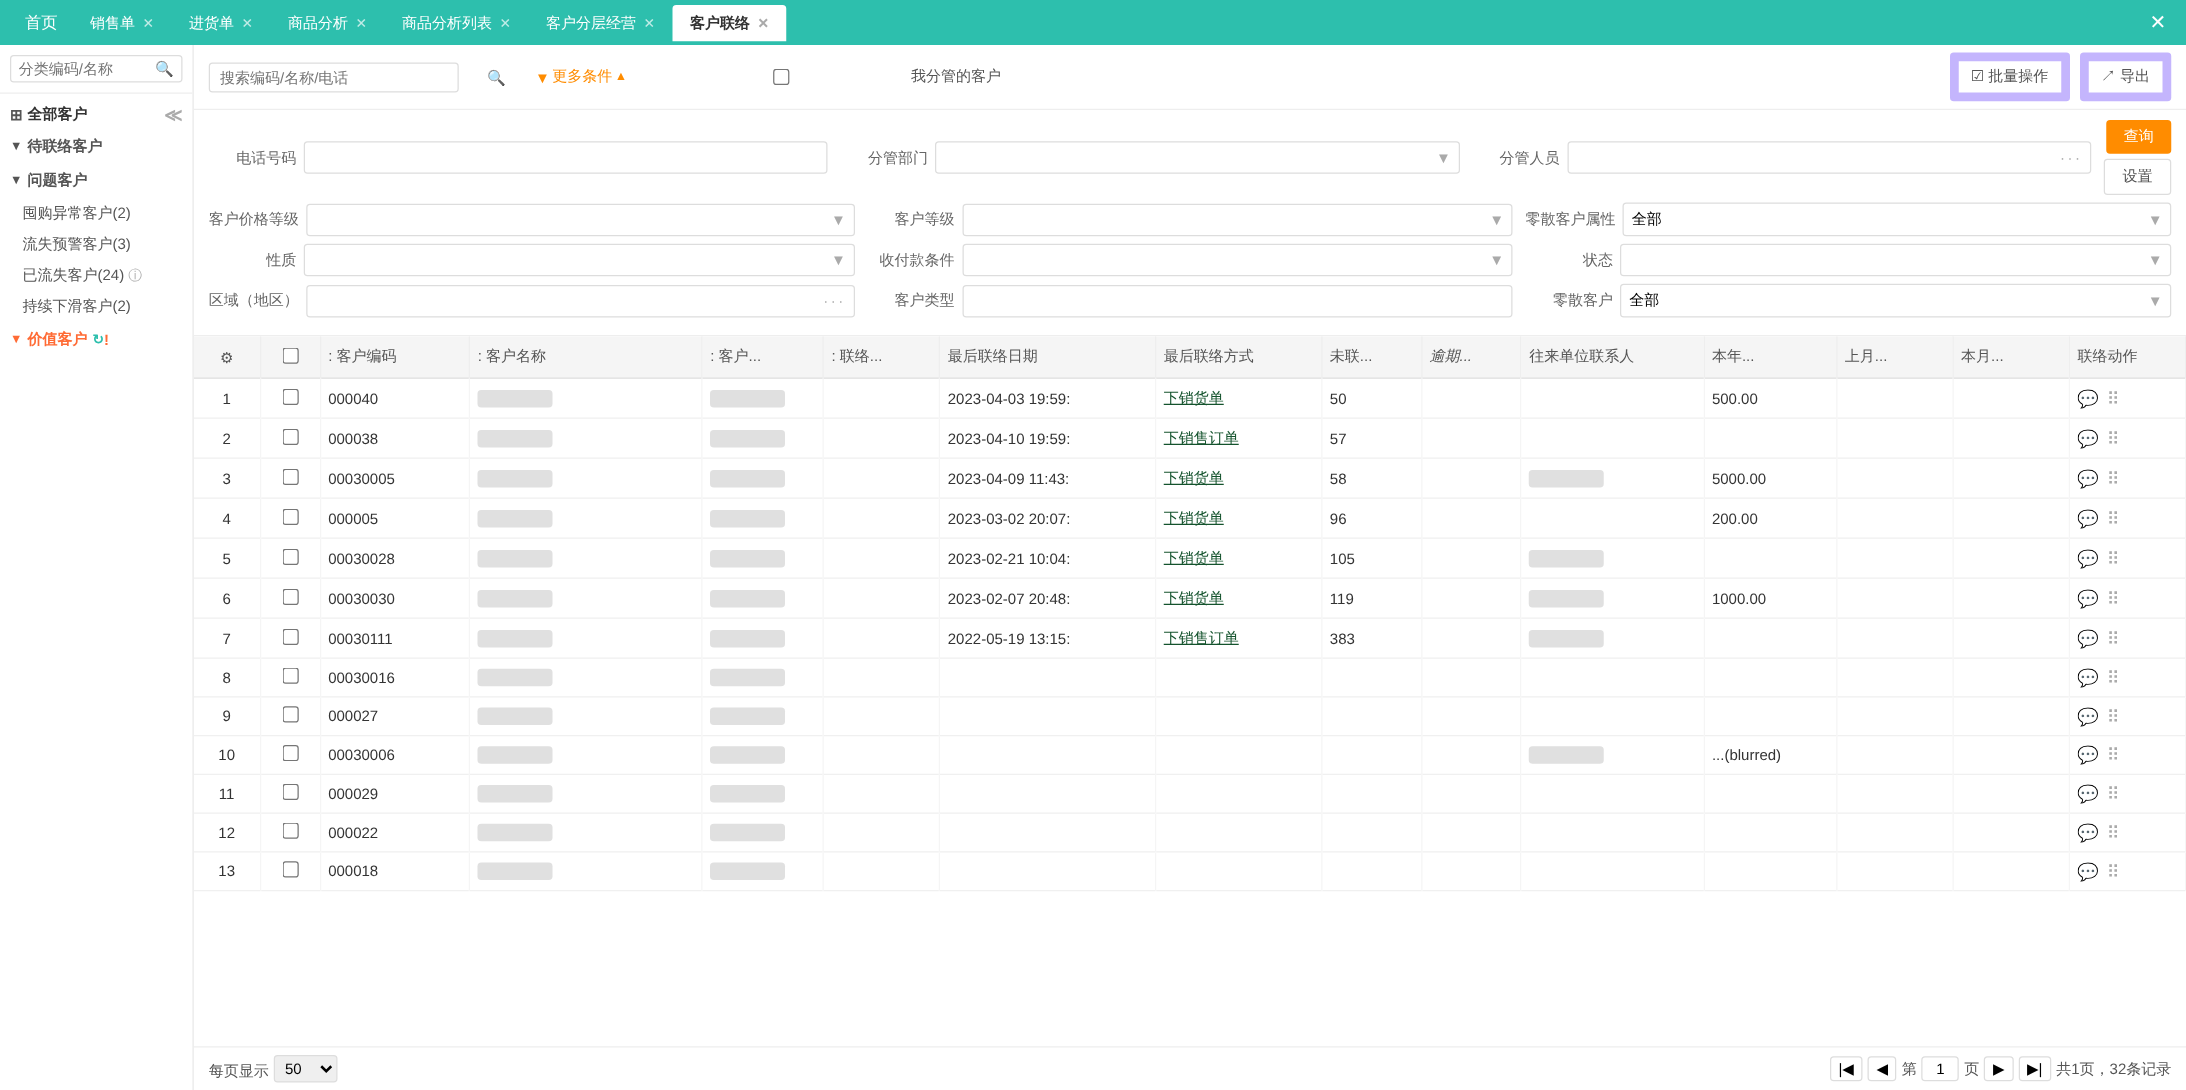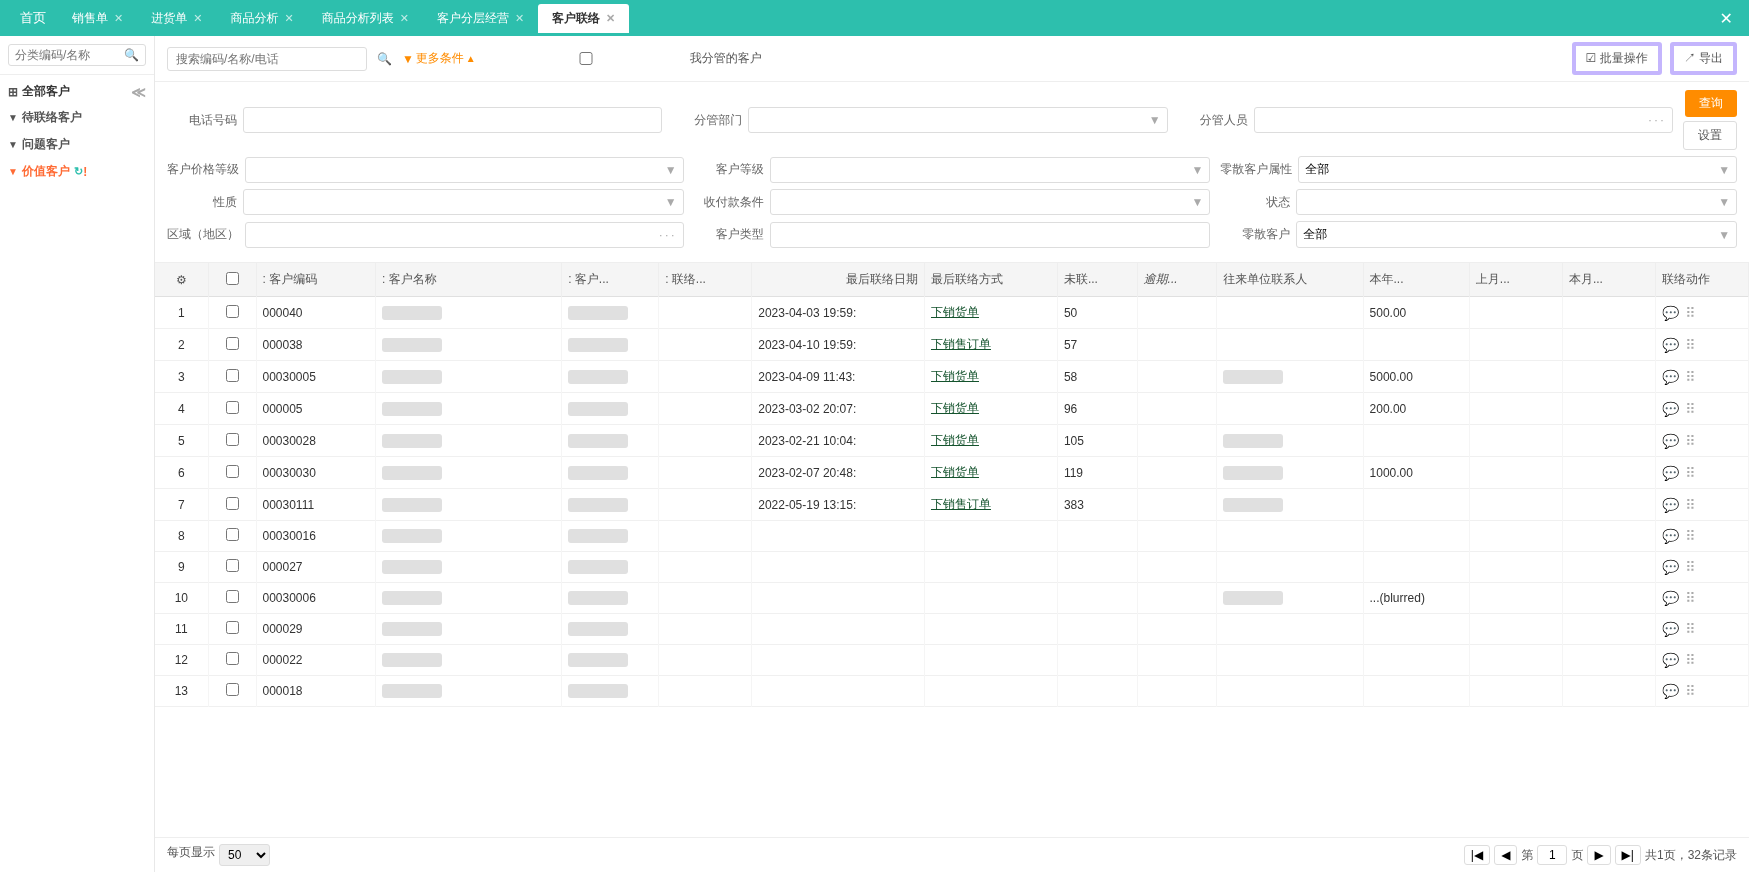--- a/index.html
+++ b/index.html
@@ -132,21 +132,21 @@
       overflow: hidden;
     }
 
     
     .filter-bar {
       background: #fff;
       padding: 6px 12px;
       border-bottom: 1px solid #eee;
       display: flex;
       align-items: center;
-      gap: 10px;
+      gap: 23px;
     }
     .filter-bar input {
       border: 1px solid #ddd;
       border-radius: 3px;
       padding: 4px 8px;
       width: 200px;
       font-size: 12px;
     }
     .filter-more {
       color: #ff8c00;
@@ -161,21 +161,21 @@
       gap: 4px;
       color: #555;
     }
     .filter-actions {
       margin-left: auto;
       display: flex;
       gap: 8px;
     }
     .btn-action {
       padding: 4px 10px;
-      border: 4px solid #c4b5fd;
+      border: 7px solid #c4b5fd;
       border-radius: 3px;
       background: #fff;
       cursor: pointer;
       font-size: 12px;
       color: #555;
     }
 
     
     .advanced-filters {
       background: #fff;
@@ -300,21 +300,21 @@
       border-top: 1px solid #eee;
       padding: 6px 12px;
       display: flex;
       align-items: center;
       gap: 8px;
       font-size: 12px;
       color: #555;
     }
     .footer-page-size {
       display: flex;
-      align-items: flex-start;
+      align-items: flex-end;
       gap: 4px;
     }
     .footer-page-size select {
       border: 1px solid #ddd;
       border-radius: 3px;
       padding: 2px 4px;
       font-size: 12px;
     }
     .footer-pagination {
       margin-left: auto;
@@ -394,20 +394,26 @@
 
     <div class="sidebar-group-header">
       <span class="arrow">▼</span>
       <span>待联络客户</span>
     </div>
 
     <div class="sidebar-group-header">
       <span class="arrow">▼</span>
       <span>问题客户</span>
     </div>
+    <div id="problem-items">
+        <div class="sidebar-item">囤购异常客户(2)</div>
+        <div class="sidebar-item">流失预警客户(3)</div>
+        <div class="sidebar-item">已流失客户(24) <span style="font-size:11px;color:#aaa;">ⓘ</span></div>
+        <div class="sidebar-item">持续下滑客户(2)</div>
+      </div>
 
     <div class="sidebar-group-header" style="color:#ff6b35;">
       <span class="arrow">▼</span>
       <span>价值客户</span>
       <span style="margin-left:4px;color:#2dbfad;font-size:11px;">↻</span>
       <span class="badge">!</span>
     </div>
   </div>
 
   <div class="content-area">
@@ -538,21 +544,21 @@
     <div class="table-container">
       <table>
         <thead>
           <tr>
             <th class="center" style="width:40px;">⚙</th>
             <th class="center" style="width:36px;"><input type="checkbox" style=""></th>
             <th style="width:90px;">: 客户编码</th>
             <th style="width:140px;">: 客户名称</th>
             <th style="width:70px;">: 客户...</th>
             <th style="width:70px;">: 联络...</th>
-            <th style="width:130px;text-align:right;">最后联络日期</th>
+            <th style="width:130px;">最后联络日期</th>
             <th style="width:100px;">最后联络方式</th>
             <th style="width:60px;">未联...</th>
             <th style="width:60px;font-style:italic;">逾期...</th>
             <th style="width:110px;">往来单位联系人</th>
             <th style="width:80px;">本年...</th>
             <th style="width:70px;">上月...</th>
             <th style="width:70px;">本月...</th>
             <th style="width:70px;">联络动作</th>
           </tr>
         </thead>

